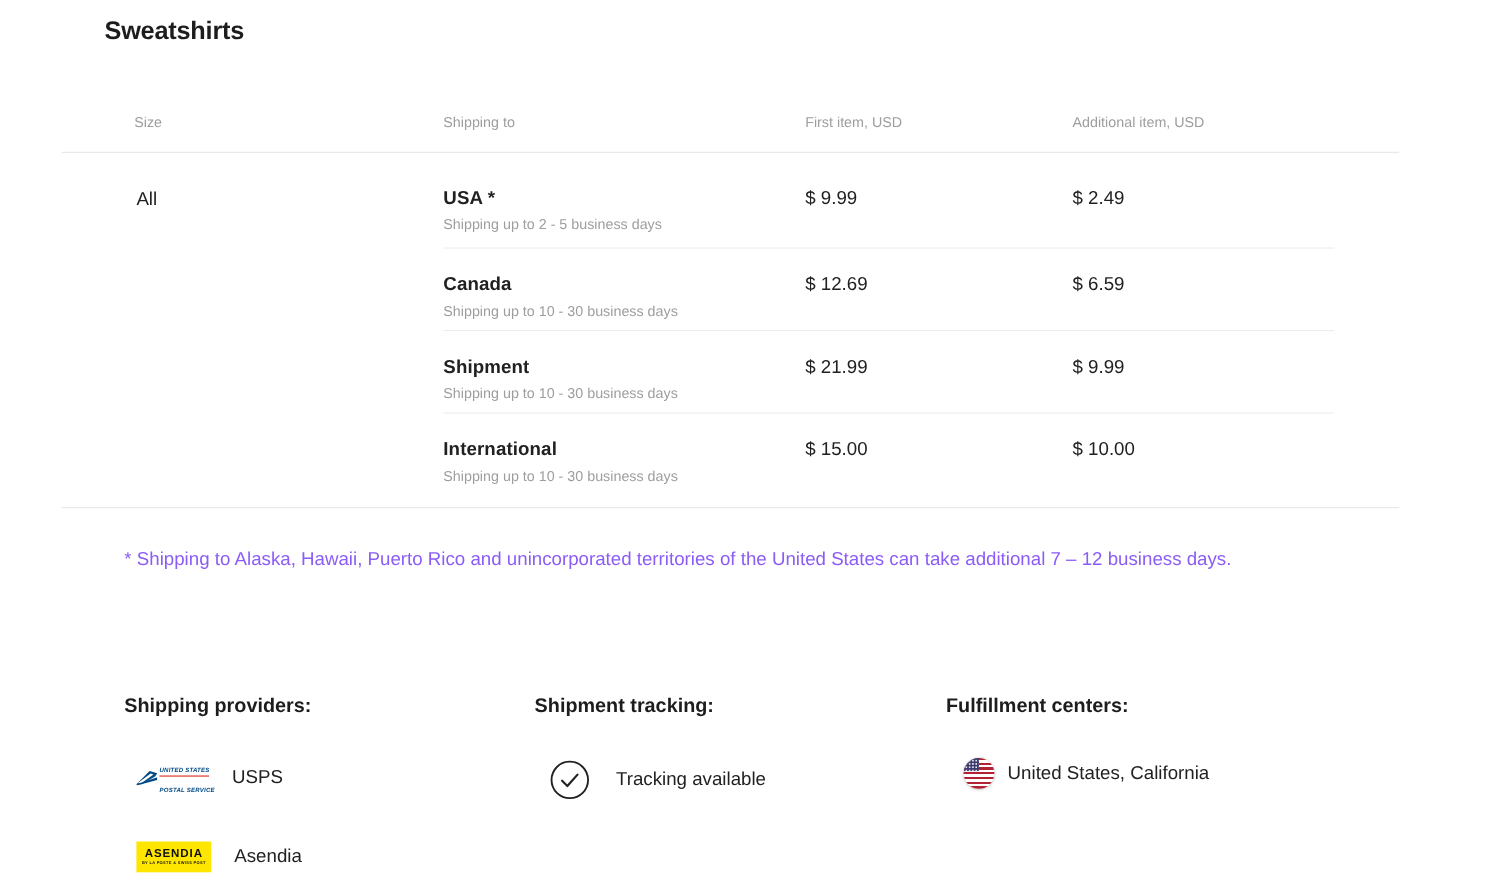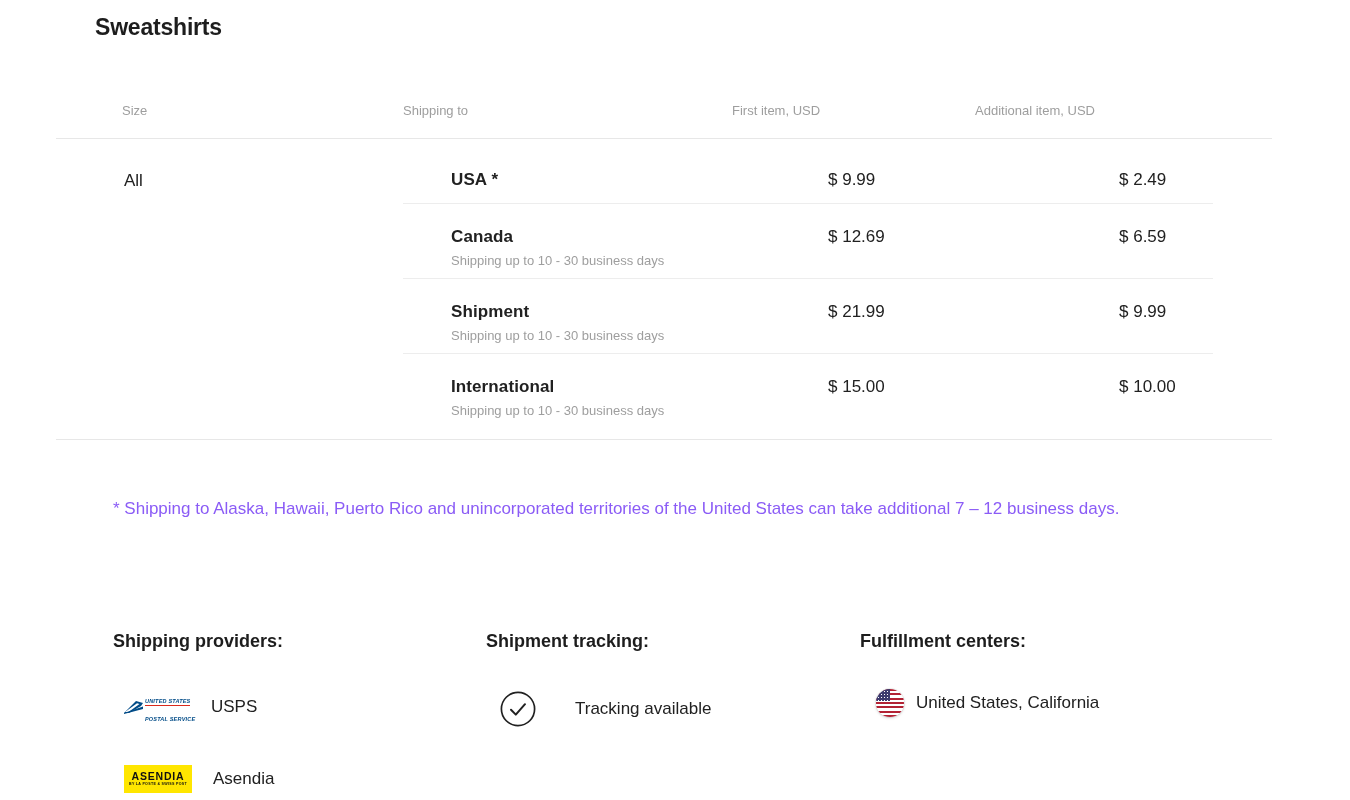--- a/index.html
+++ b/index.html
@@ -34,21 +34,20 @@
     padding-top: 13px;
     font-size: 13px; color: #9e9e9e; font-weight: 400;
   }
   .th.col-size { padding-left: 66px; }
 
   .row {
     position: relative;
     display: grid;
     grid-template-columns: 347px 329px 243px 1fr;
     padding: 22px 0 9px 0;
-    gap: 48px;
   }
   .row:first-child { padding-top: 30px; padding-bottom: 13px; }
   .row:last-child  { padding-bottom: 19px; }
   .row:not(:last-child)::after {
     content: "";
     position: absolute; bottom: 0; left: 347px; right: 59px;
     border-bottom: 1px solid #ededed;
   }
   .tbody { border-bottom: 1px solid #e7e7e7; }
 
@@ -70,21 +69,21 @@
   .col-tracking    { left: 486px; width: 330px; }
   .col-fulfillment { left: 860px; width: 340px; }
 
   .info-row {
     display: flex; align-items: center;
   }
   .col-providers .info-row { margin-top: 0; padding-left: 11px; height: 28px; }
   .col-providers .row-usps    { margin-top: 41px; }
   .col-providers .row-asendia { margin-top: 44px; }
   .col-providers .label { margin-left: 21px; text-align: right; }
-  .col-tracking .info-row { margin-top: 39px; padding-left: 14px; height: 36px; gap: 15px; }
+  .col-tracking .info-row { margin-top: 39px; padding-left: 14px; height: 36px; }
   .col-tracking .label { margin-left: 24px; }
   .col-fulfillment .info-row { margin-top: 37px; padding-left: 16px; height: 28px; }
   .col-fulfillment .label { margin-left: 12px; }
   .label { font-size: 17px; color: #212121; }
 
   
   .usps-logo {
     width: 66px; height: 18px; display: flex; align-items: center; flex: 0 0 66px;
   }
   .usps-eagle { flex: 0 0 19px; height: 14px; }
@@ -144,20 +143,21 @@
       <div class="th col-dest">Shipping to</div>
       <div class="th col-first">First item, USD</div>
       <div class="th col-add">Additional item, USD</div>
     </div>
 
     <div class="tbody">
       <div class="row">
         <div class="cell-size">All</div>
         <div>
           <div class="dest-name">USA *</div>
+          <div class="dest-note">Shipping up to 2 - 5 business days</div>
         </div>
         <div class="price">$ 9.99</div>
         <div class="price">$ 2.49</div>
       </div>
 
       <div class="row">
         <div class="cell-size"></div>
         <div>
           <div class="dest-name">Canada</div>
           <div class="dest-note">Shipping up to 10 - 30 business days</div>

